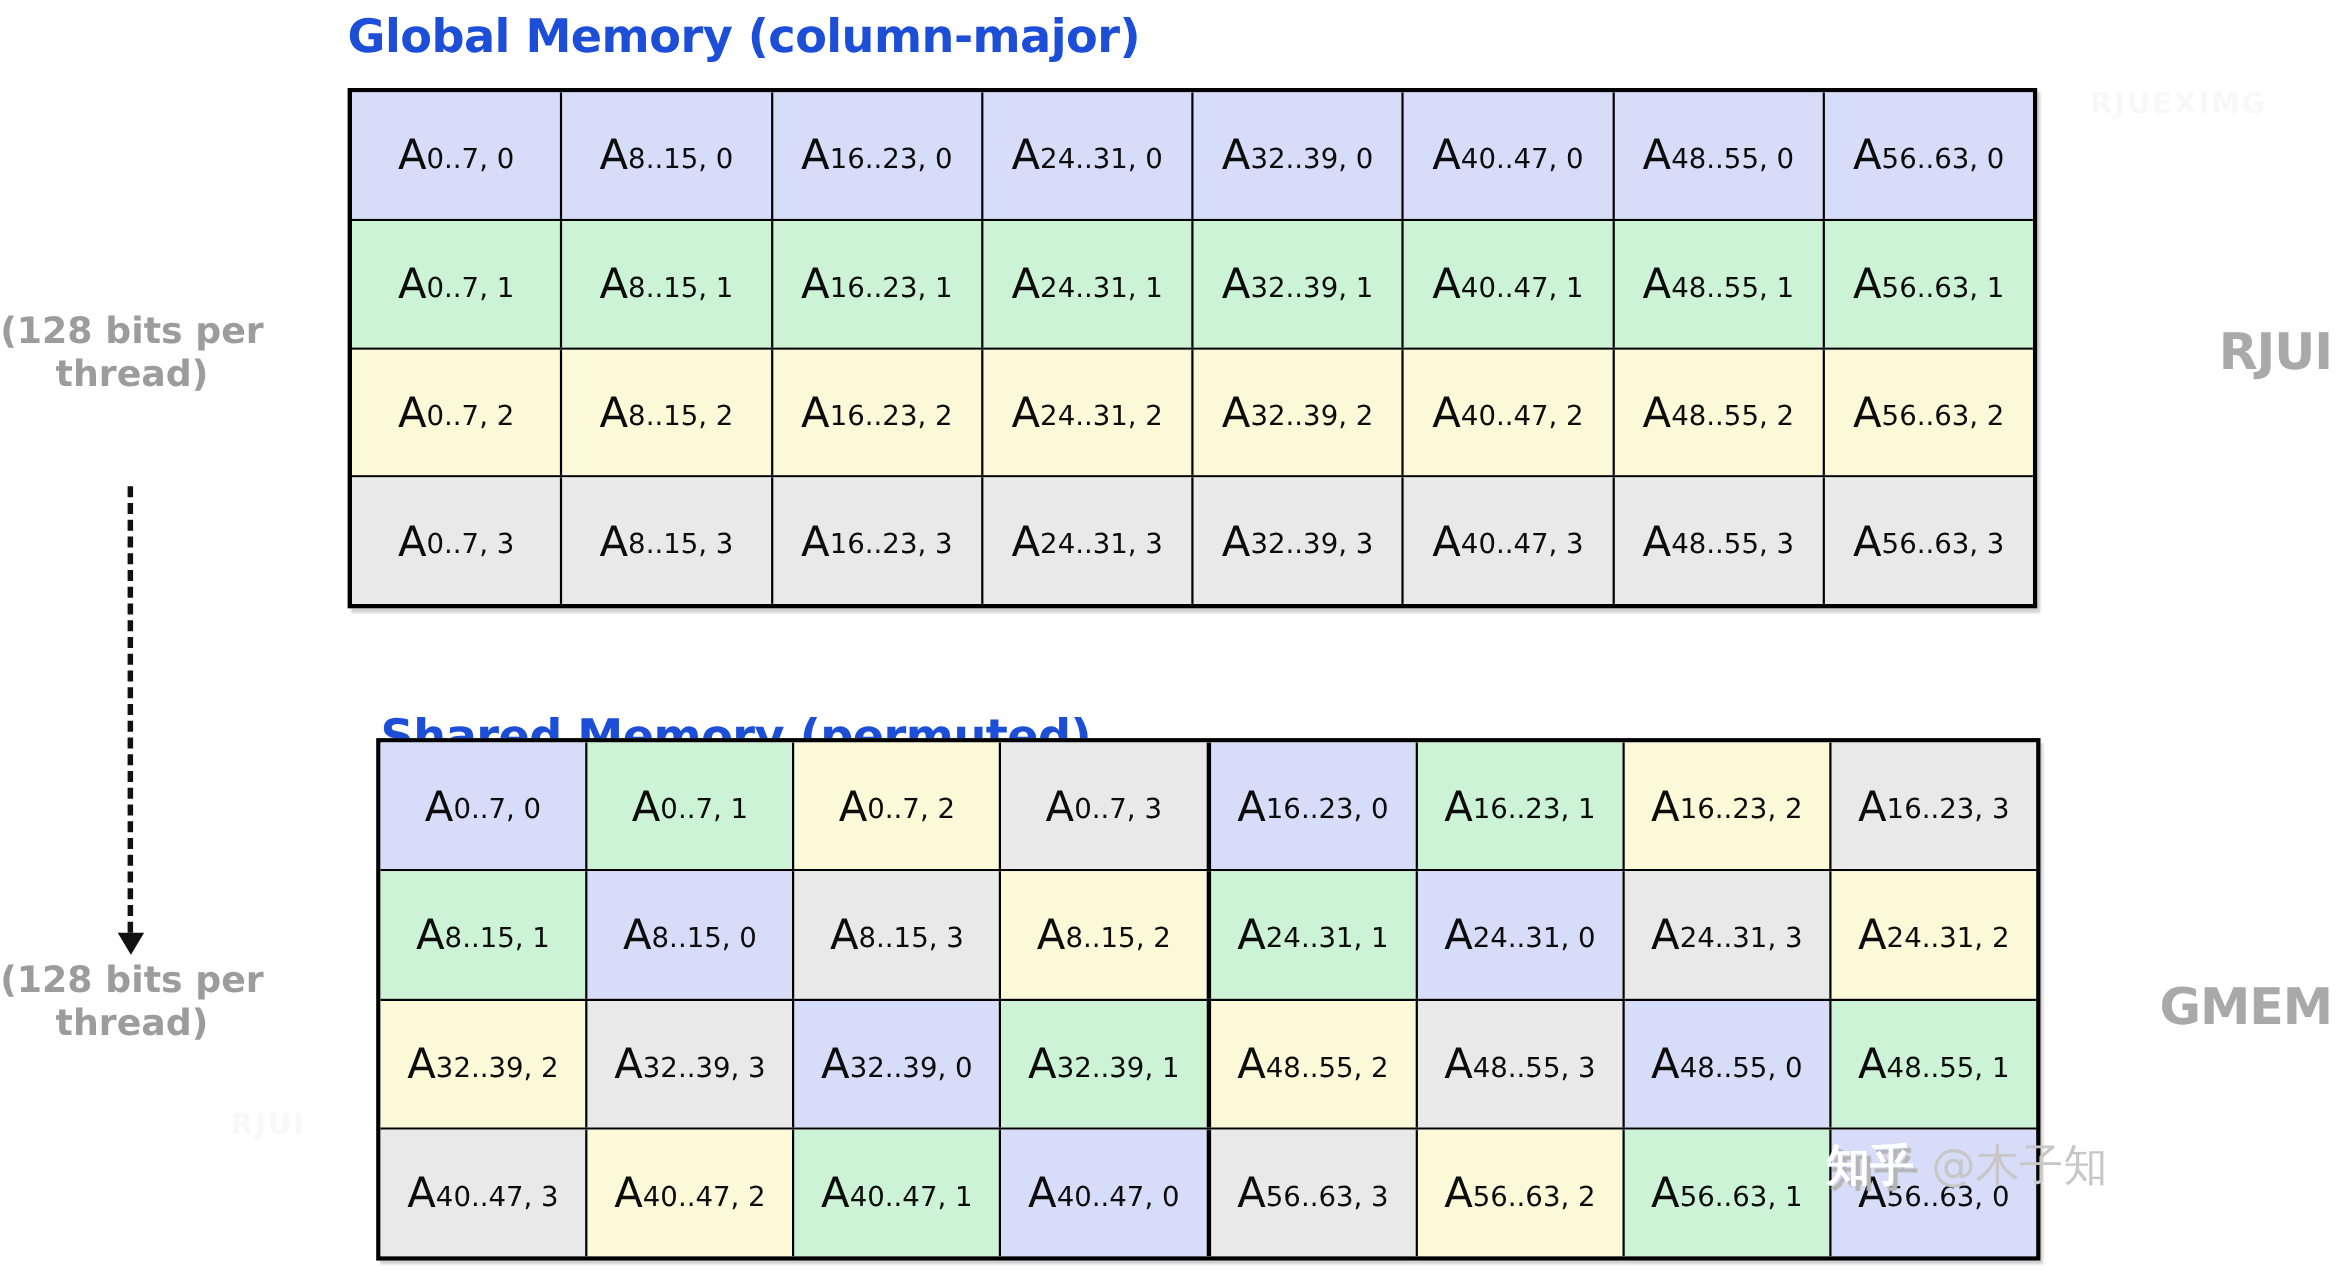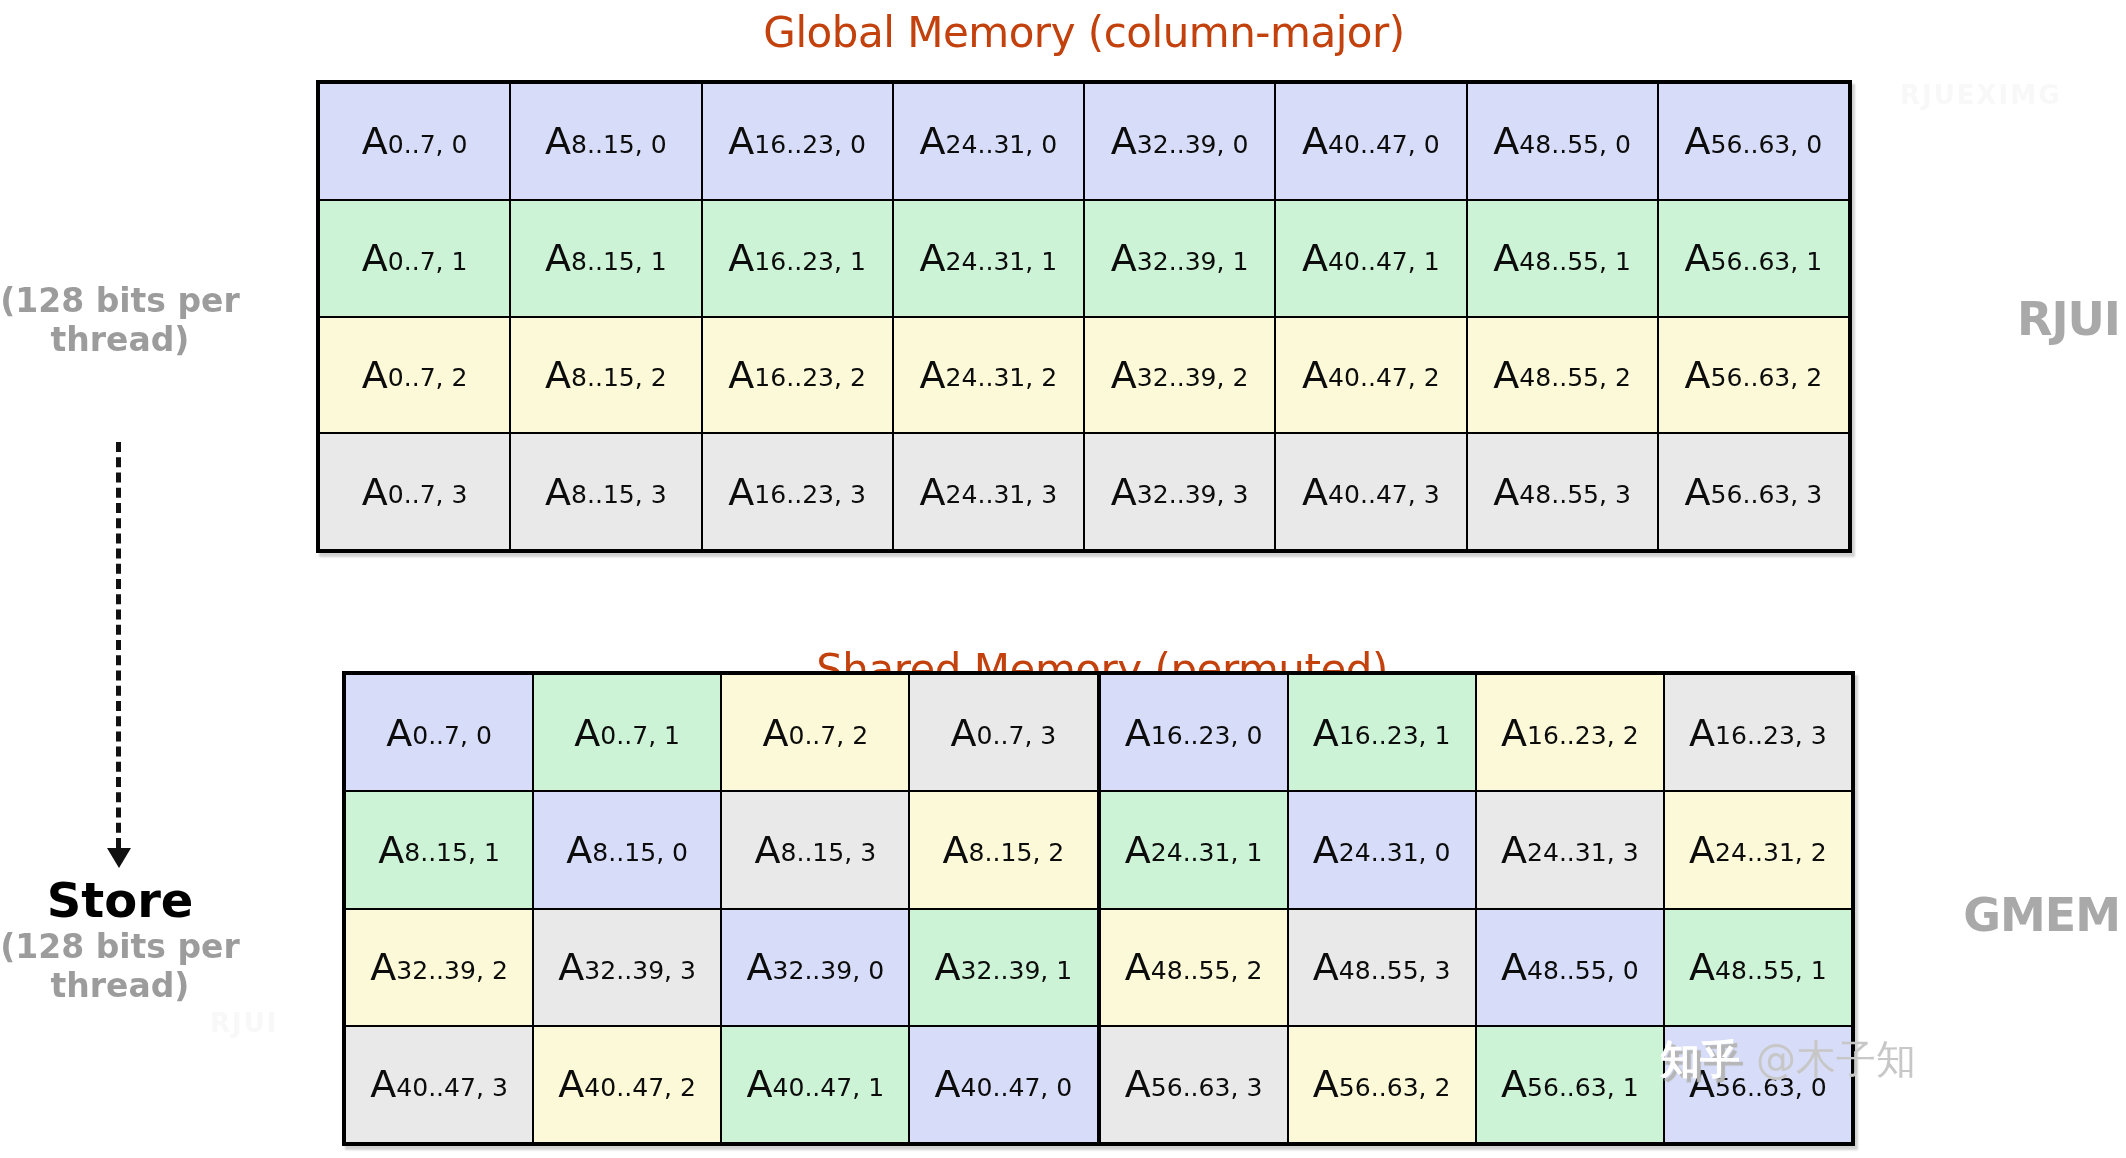--- a/index.html
+++ b/index.html
@@ -1,21 +1,21 @@
 <!DOCTYPE html>
 <html><head>
 <meta charset="utf-8">
 <style>
   * { margin:0; padding:0; box-sizing:border-box; }
   html,body { width:2126px; height:1158px; background:#ffffff; overflow:hidden;
               font-family:"DejaVu Sans","Liberation Sans",sans-serif; }
   .abs { position:absolute; }
 
   
-  .table-title { font-size:42px; font-weight:400; color:#c2410c; text-align:center; letter-spacing:-0.5px; }
+  .table-title { font-size:42px; font-weight:700; color:#1d4ed8; letter-spacing:-0.5px; }
 
   
   .memtable { border:4px solid #000; display:flex; flex-direction:column;
               box-shadow:3px 4px 2px rgba(0,0,0,0.18); background:#fff; }
   .trow { flex:1; display:flex; }
   .trow + .trow { border-top:2px solid #000; }
   .tcell { flex:1; border-left:2px solid #000; display:flex; align-items:center; justify-content:center;
            font-size:38px; color:#0c0c0c; white-space:nowrap; }
   .tcell:first-child { border-left:none; }
   .tcell.mid { border-left-width:4px; }
@@ -325,21 +325,20 @@
   </div>
 
 <div class="abs side-block" style="left:0px; top:282px;">
   <div class="note-label">(128 bits per thread)</div>
 </div>
 
 <div class="abs dash-line" style="left:116px; top:442px; height:406px;"></div>
 <div class="abs arrow-head" style="left:107px; top:848px;"></div>
 
 <div class="abs side-block" style="left:0px; top:872px;">
-  <div class="big-label">Store</div>
   <div class="note-label">(128 bits per thread)</div>
 </div>
 
 <div class="abs mem-tag" style="right:6px; top:292px;">RJUI</div>
 <div class="abs mem-tag" style="right:6px; top:888px;">GMEM</div>
 
 <div class="abs faint" style="left:1900px; top:80px;">RJUEXIMG</div>
 <div class="abs faint" style="left:210px; top:1008px;">RJUI</div>
 
 <div class="abs wm" style="left:1660px; top:1032px;">

